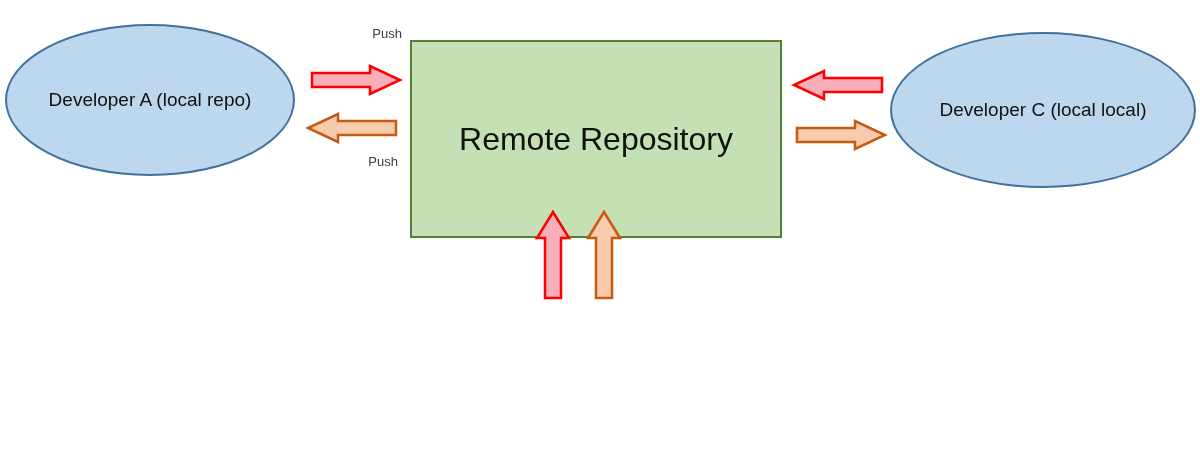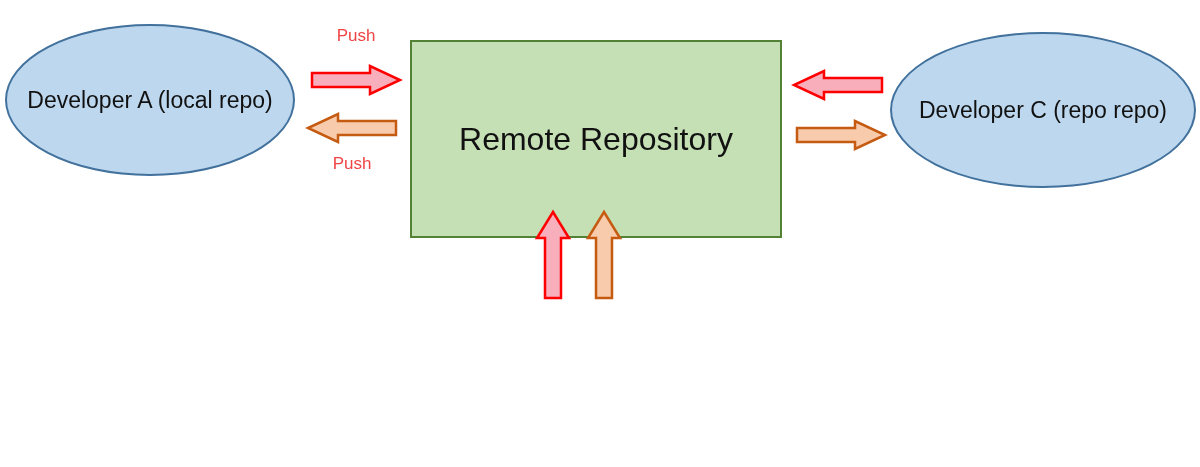--- a/index.html
+++ b/index.html
@@ -21,37 +21,37 @@
     align-items: center;
     justify-content: center;
     text-align: center;
     box-sizing: border-box;
     color: #111111;
   }
   .ellipse {
     border-radius: 50%;
     background: var(--node-fill-blue, #BDD7EE);
     border: 2px solid var(--node-stroke-blue, #41719C);
-    font-size: 23px;
+    font-size: 19px;
   }
   .ellipse-a { left: 5px;   top: 24px;  width: 290px; height: 152px; }
   .ellipse-c { left: 890px; top: 32px;  width: 306px; height: 156px; }
   .ellipse-b { left: 443px; top: 314px; width: 316px; height: 150px; }
   .remote-rect {
     left: 410px; top: 4px; width: 372px; height: 198px;
     background: var(--remote-fill, #C5E0B4);
     border: 2.5px solid var(--remote-stroke, #538135);
     font-size: 32px;
     margin-top: 36px;
   }
   .edge-label {
     position: absolute;
-    font-size: 17px;
-    color: #ef4444;
-    text-align: center;
+    font-size: 13px;
+    color: #404040;
+    text-align: right;
     width: 92px;
   }
   .label-push { left: 310px; top: 26px; }
   .label-pull { left: 306px; top: 154px; }
   .arrow { position: absolute; overflow: visible; }
   .arrow-push-a { left: 310px; top: 64px;  }
   .arrow-pull-a { left: 306px; top: 112px; }
   .arrow-push-c { left: 792px; top: 69px;  }
   .arrow-pull-c { left: 795px; top: 119px; }
   .arrow-push-b { left: 535px; top: 210px; }
@@ -76,21 +76,21 @@
 
   <div class="node ellipse ellipse-a">
     <span>Developer A (local repo)</span>
   </div>
 
   <div class="node remote-rect">
     <span>Remote Repository</span>
   </div>
 
   <div class="node ellipse ellipse-c">
-    <span>Developer C (repo repo)</span>
+    <span>Developer C (local local)</span>
   </div>
 
 
   <div class="edge-label label-push">Push</div>
   <div class="edge-label label-pull">Push</div>
 
   <svg class="arrow arrow-push-a" width="92" height="32" viewBox="0 0 92 32">
     <polygon class="poly-push" points="2,9 60,9 60,2 90,16 60,30 60,23 2,23"></polygon>
   </svg>
 

